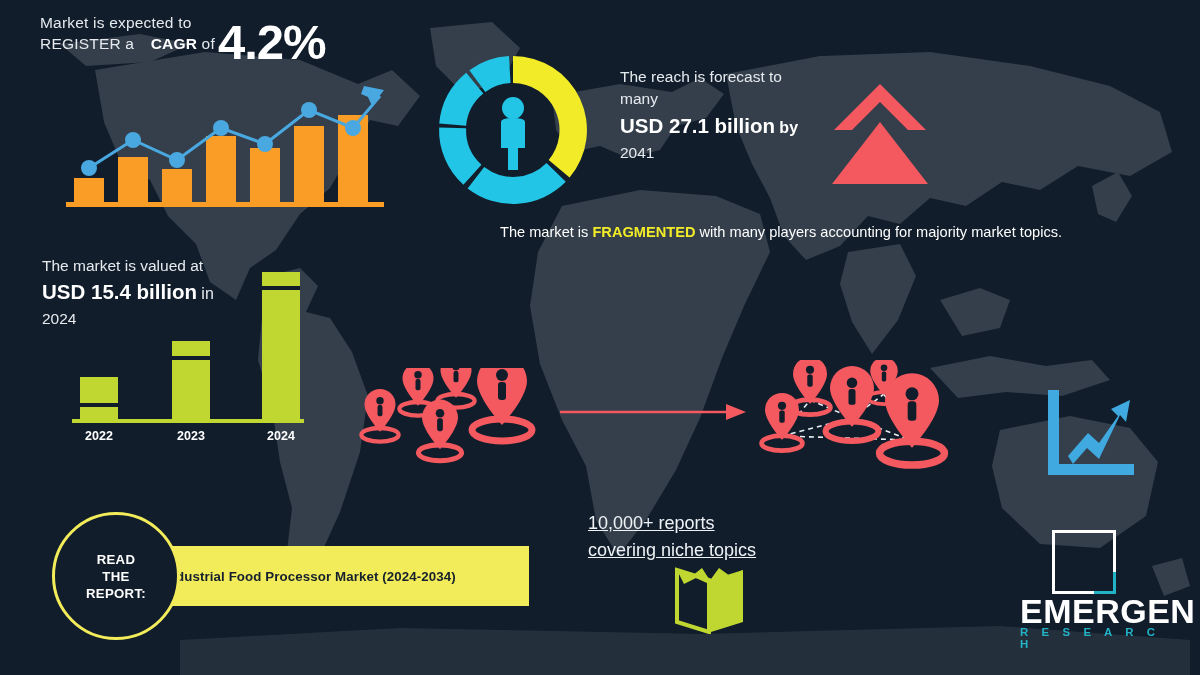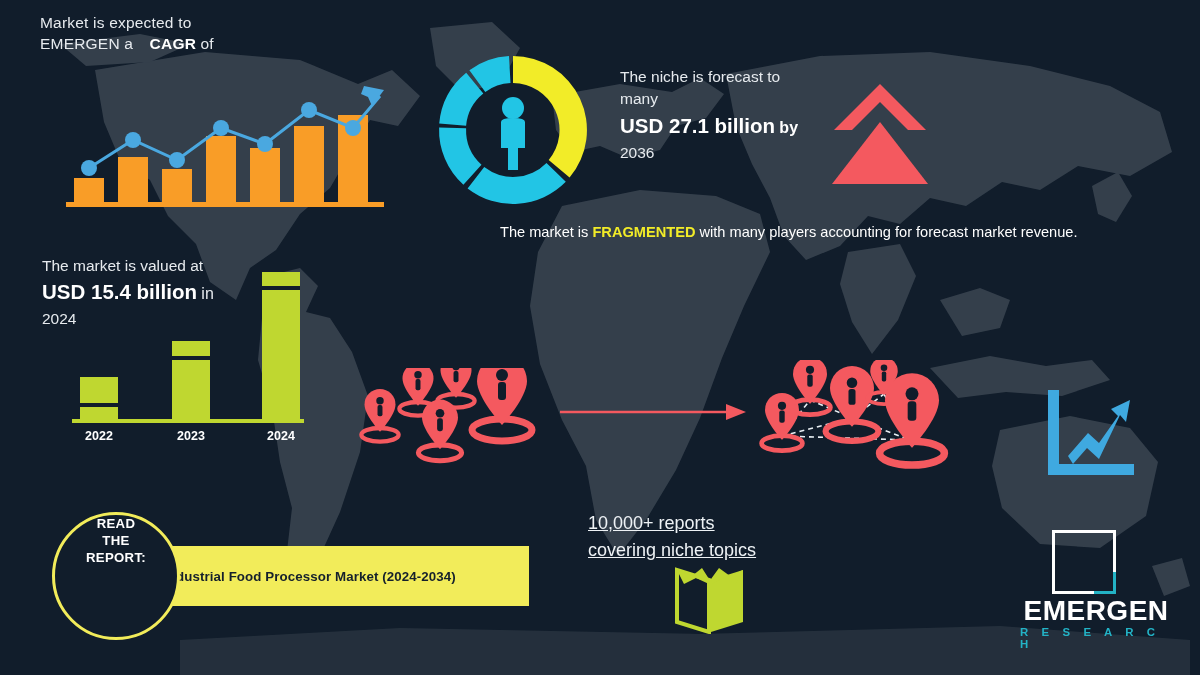--- a/index.html
+++ b/index.html
@@ -61,34 +61,34 @@
 
   
   #report-bar{left:144px;top:546px;width:385px;height:60px;background:#f2ec5a;}
   #report-bar .t{
     position:absolute;left:20px;top:0;height:60px;display:flex;align-items:center;
     font-size:13.3px;font-weight:bold;color:#15202c;letter-spacing:.1px;
   }
   #report-circle{
     left:52px;top:512px;width:128px;height:128px;border-radius:50%;
     border:3px solid #f2ec5a;background:#111d2b;
-    display:flex;align-items:flex-start;justify-content:center;text-align:center;
+    display:flex;align-items:center;justify-content:center;text-align:center;
   }
   #report-circle .t{font-size:13.2px;font-weight:bold;color:#ffffff;line-height:17px;letter-spacing:.3px;}
 
   
   #reports-text{left:588px;top:510px;width:260px;}
   #reports-text .l{font-size:18px;color:#eef2f5;line-height:27px;text-decoration:underline;}
   #book-icon{left:672px;top:566px;width:76px;height:68px;}
 
   
   #logo{left:1020px;top:530px;width:152px;height:112px;}
   #logo-square{position:absolute;left:32px;top:0;width:64px;height:64px;border:3px solid #ffffff;}
   #logo-square .accent{position:absolute;right:-3px;bottom:-3px;width:22px;height:22px;border-right:3px solid #23b3c6;border-bottom:3px solid #23b3c6;}
-  #logo-name{position:absolute;left:0;top:66px;width:152px;text-align:center;font-size:28px;font-weight:bold;color:#ffffff;letter-spacing:.5px;line-height:30px;}
+  #logo-name{position:absolute;left:0;top:66px;width:152px;text-align:center;font-size:34px;font-weight:bold;color:#ffffff;letter-spacing:.5px;line-height:30px;}
   #logo-sub{position:absolute;left:0;top:96px;width:152px;text-align:left;font-size:11.4px;font-weight:bold;color:#23b3c6;letter-spacing:5.1px;}
 </style>
 </head>
 <body>
 
 <div id="stage">
 
   <svg id="worldmap" viewBox="0 0 1200 675" preserveAspectRatio="none">
     <rect x="0" y="0" width="1200" height="675" fill="#111d2b"></rect>
     <g fill="#38434f" opacity="0.92">
@@ -115,22 +115,23 @@
       <path d="M1152 566 L1182 558 L1190 586 L1164 596 Z"></path>
 
       <path d="M1092 186 L1118 172 L1132 196 L1116 222 L1098 214 Z"></path>
 
       <path d="M180 640 L400 628 L700 634 L1000 626 L1190 640 L1190 675 L180 675 Z" opacity="0.55"></path>
     </g>
   </svg>
 
   <div class="layer" id="cagr-text">
     <div class="l1">Market is expected to</div>
-    <div class="l2"><span>EMERGEN a </span><b>CAGR</b><span> of</span></div>
-  </div>
+    <div class="l2"><span>REGISTER a </span><b>CAGR</b><span> of</span></div>
+  </div>
+  <div class="layer" id="cagr-value">4.2%</div>
 
   <svg class="layer" id="orange-chart" viewBox="0 0 330 130">
     <g fill="#f99d27">
       <rect x="12" y="100" width="30" height="24"></rect>
       <rect x="56" y="79" width="30" height="45"></rect>
       <rect x="100" y="91" width="30" height="33"></rect>
       <rect x="144" y="58" width="30" height="66"></rect>
       <rect x="188" y="70" width="30" height="54"></rect>
       <rect x="232" y="48" width="30" height="76"></rect>
       <rect x="276" y="37" width="30" height="87"></rect>
@@ -157,32 +158,32 @@
       <path d="M-73.8,-6.6 A74,74 0 0,1 -46.8,-57.3 L-29.7,-36.4 A47,47 0 0,0 -46.9,-4.2 Z" fill="#22c5e5"></path>
       <path d="M-43.6,-59.8 A74,74 0 0,1 -4.0,-73.9 L-2.5,-46.9 A47,47 0 0,0 -27.7,-38.0 Z" fill="#22c5e5"></path>
       <g fill="#22c5e5">
         <circle cx="0" cy="-22" r="11"></circle>
         <path d="M-12 -8 q0,-4 12,-4 q12,0 12,4 l0 26 l-7 0 l0 22 l-10 0 l0 -22 l-7 0 Z"></path>
       </g>
     </g>
   </svg>
 
   <div class="layer" id="forecast-text">
-    <div class="l1">The niche is forecast to</div>
+    <div class="l1">The reach is forecast to</div>
     <div class="l1">many</div>
     <div class="big"><span>USD 27.1 billion</span><span class="by"> by</span></div>
-    <div class="yr">2036</div>
+    <div class="yr">2041</div>
   </div>
 
   <svg class="layer" id="chevrons" viewBox="0 0 100 105">
     <path d="M50 2 L96 48 L78 48 L50 20 L22 48 L4 48 Z" fill="#f4595f"></path>
     <path d="M50 40 L98 102 L2 102 Z" fill="#f4595f"></path>
   </svg>
 
-  <div class="layer" id="fragmented"><span>The market is </span><span class="hl">FRAGMENTED</span><span> with many players accounting for forecast market revenue.</span></div>
+  <div class="layer" id="fragmented"><span>The market is </span><span class="hl">FRAGMENTED</span><span> with many players accounting for majority market topics.</span></div>
 
   <div class="layer" id="valued-text">
     <div class="l1">The market is valued at</div>
     <div class="big"><span>USD 15.4 billion</span><span class="in"> in</span></div>
     <div class="yr">2024</div>
   </div>
 
   <svg class="layer" id="green-chart" viewBox="0 0 260 175">
     <g fill="#bfd730">
       <rect x="18" y="105" width="38" height="42"></rect>

